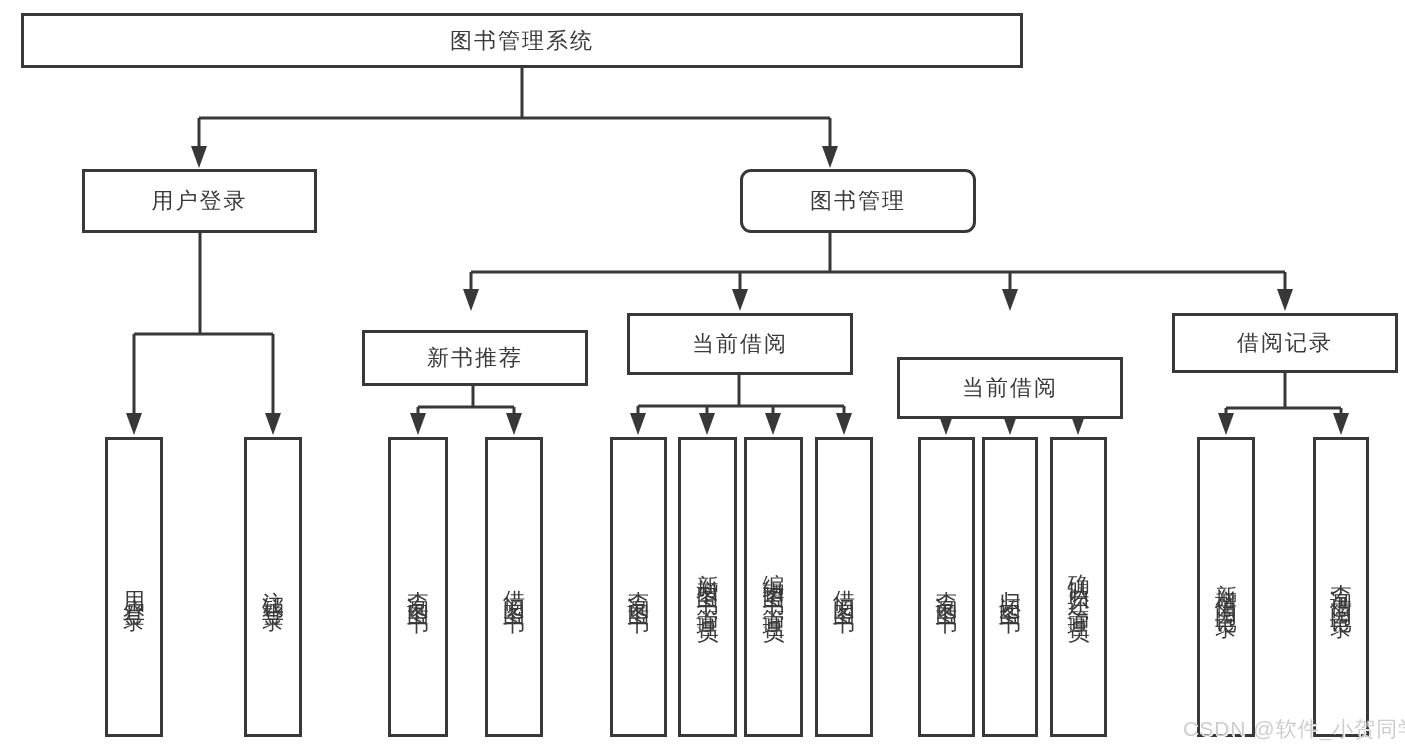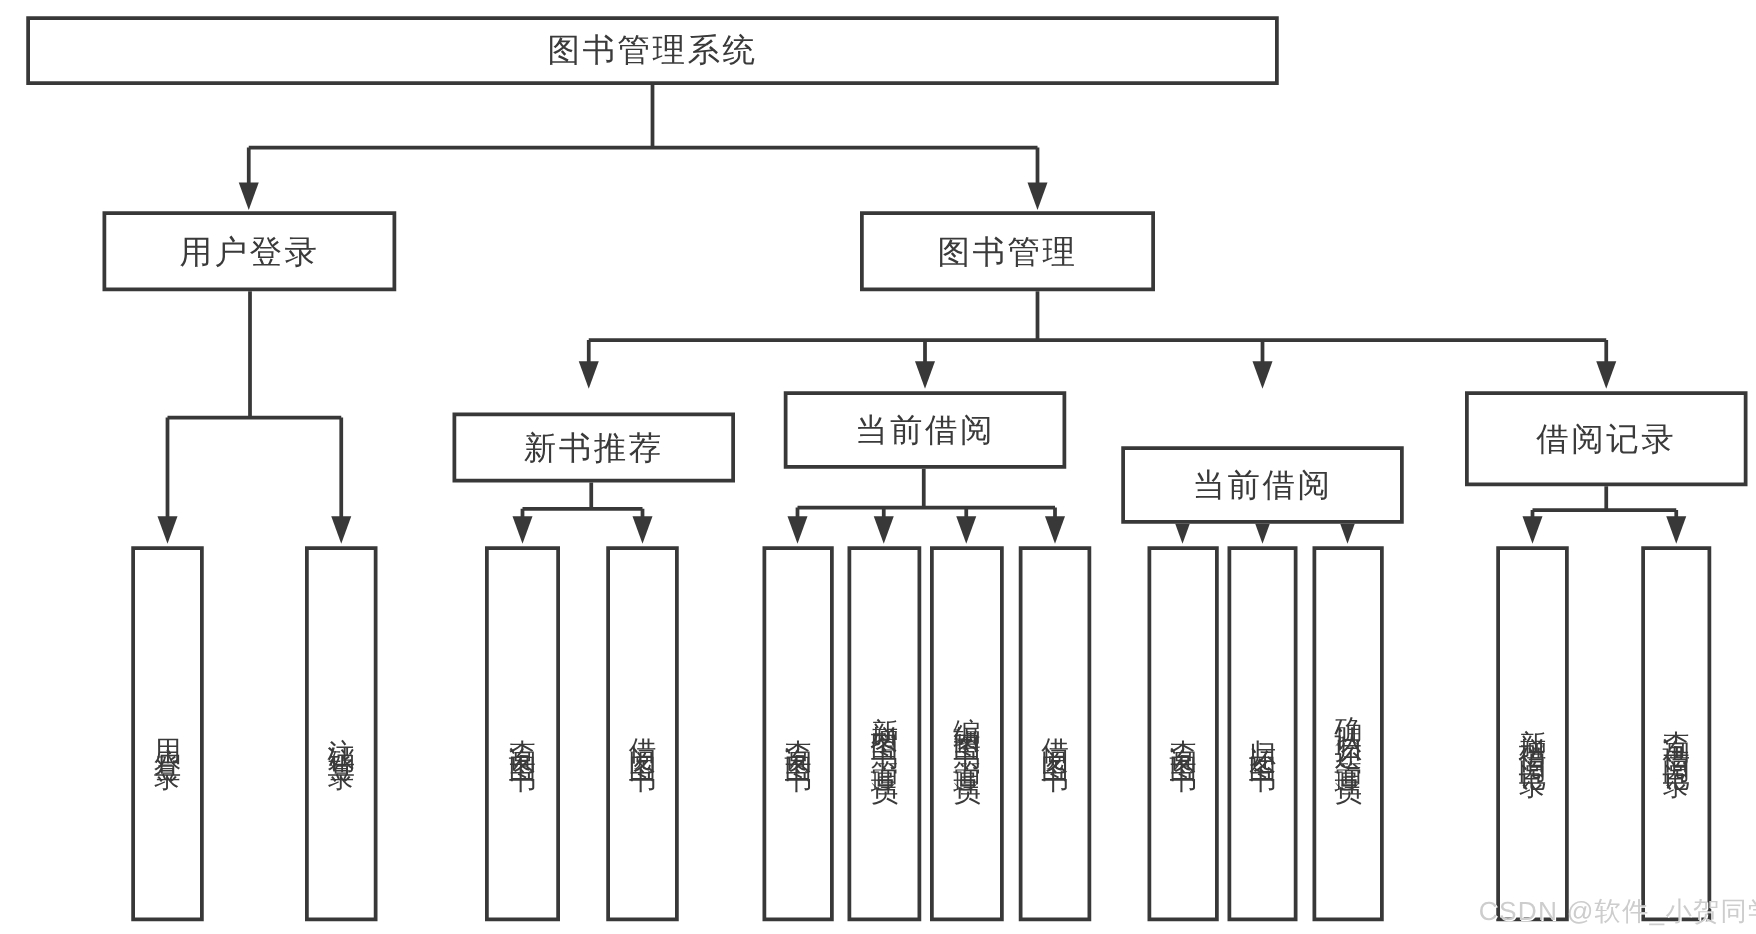--- a/index.html
+++ b/index.html
@@ -9,21 +9,21 @@
     font-family:"Liberation Sans","DejaVu Sans",sans-serif;
   }
   #stage{position:absolute;left:0;top:0;width:1405px;height:747px;}
   svg.wires{position:absolute;left:0;top:0;pointer-events:none;}
   .box{
     position:absolute;box-sizing:border-box;
     border:3px solid #383838;background:#ffffff;
     display:flex;align-items:center;justify-content:center;
     color:#3a3a3a;
   }
-  .hbox{font-size:26px;letter-spacing:2px;white-space:nowrap;font-family:Liberation Serif, serif;}
+  .hbox{font-size:22px;letter-spacing:2px;white-space:nowrap;font-family:Liberation Serif, serif;}
   .vbox span{
     writing-mode:vertical-rl;
     font-size:22px;letter-spacing:7px;line-height:1;
     white-space:nowrap;
   }
   .watermark{
     position:absolute;left:1183px;top:715px;z-index:10;
     font-size:21px;letter-spacing:1px;white-space:nowrap;
     color:#cdcdcd;text-shadow:1px 1px 0 #ffffff;
   }
@@ -80,34 +80,34 @@
     </g>
   </svg>
 
   <div class="box hbox" style="left:21px;top:13px;width:1002px;height:55px;">
     <span>图书管理系统</span>
   </div>
 
   <div class="box hbox" style="left:82px;top:169px;width:235px;height:64px;">
     <span>用户登录</span>
   </div>
-  <div class="box hbox" style="left:688px;top:169px;width:236px;height:64px;">
+  <div class="box hbox" style="left:740px;top:169px;width:236px;height:64px;border-radius:11px;">
     <span>图书管理</span>
   </div>
 
   <div class="box hbox" style="left:362px;top:330px;width:226px;height:56px;">
     <span>新书推荐</span>
   </div>
   <div class="box hbox" style="left:627px;top:313px;width:226px;height:62px;">
     <span>当前借阅</span>
   </div>
   <div class="box hbox" style="left:897px;top:313px;width:226px;height:62px;margin-top:44px;">
     <span>当前借阅</span>
   </div>
-  <div class="box hbox" style="left:1172px;top:313px;width:226px;height:76px;">
+  <div class="box hbox" style="left:1172px;top:313px;width:226px;height:60px;">
     <span>借阅记录</span>
   </div>
 
   <div class="box vbox" style="left:105px;top:437px;width:58px;height:300px;">
     <span>用户登录</span>
   </div>
   <div class="box vbox" style="left:244px;top:437px;width:58px;height:300px;">
     <span>注销登录</span>
   </div>
 

